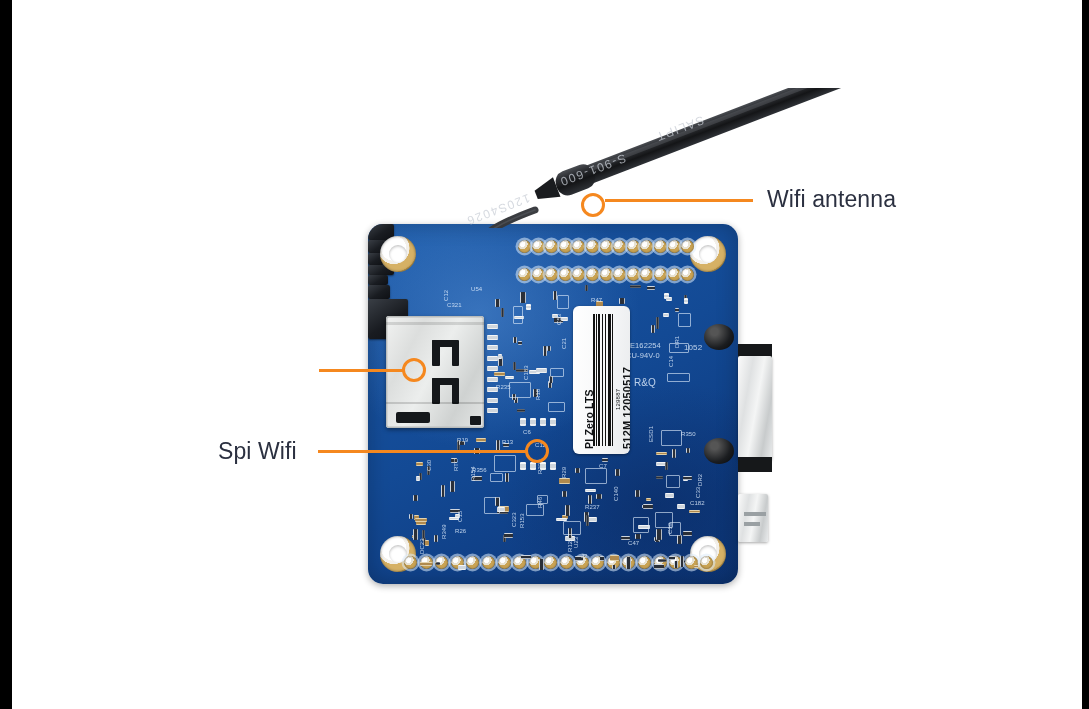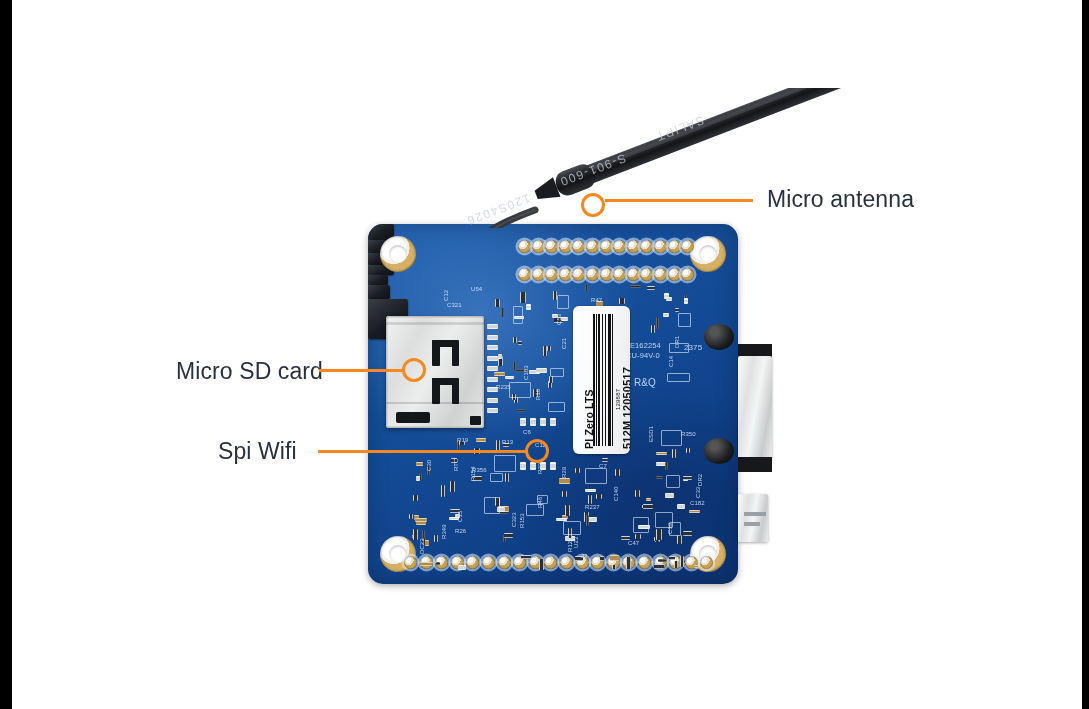--- a/index.html
+++ b/index.html
@@ -339,21 +339,21 @@
           <div class="silk" style="left:301px;top:119px;width:18px;height:8px"></div>
           <div class="silk" style="left:158px;top:280px;width:16px;height:10px"></div>
           <div class="silk" style="left:310px;top:89px;width:11px;height:12px"></div>
           <div class="silk" style="left:116px;top:273px;width:14px;height:15px"></div>
           <div class="silk" style="left:265px;top:293px;width:14px;height:14px"></div>
         </div>
 
       <div class="silktxt" style="left:262px;top:118px;font-size:7.5px">E162254</div>
       <div class="silktxt" style="left:258px;top:128px;font-size:7.5px">CU-94V-0</div>
       <div class="silktxt" style="left:266px;top:154px;font-size:10px">R&amp;Q</div>
-      <div class="silktxt" style="left:316px;top:120px;font-size:8px">2375</div>
+      <div class="silktxt" style="left:316px;top:120px;font-size:8px">1052</div>
 
       <div id="sd">
         <div class="sdslot" style="left:46px;top:24px;width:8px;height:26px"></div>
         <div class="sdslot" style="left:46px;top:24px;width:26px;height:7px"></div>
         <div class="sdslot" style="left:66px;top:24px;width:7px;height:26px"></div>
         <div class="sdslot" style="left:46px;top:62px;width:8px;height:26px"></div>
         <div class="sdslot" style="left:46px;top:62px;width:26px;height:7px"></div>
         <div class="sdslot" style="left:66px;top:62px;width:7px;height:26px"></div>
         <div class="sdslot" style="left:10px;top:96px;width:34px;height:11px;border-radius:2px"></div>
         <div class="sdslot" style="left:84px;top:100px;width:11px;height:9px"></div>
@@ -447,23 +447,22 @@
       <path d="M123 122 C 96 132, 58 146, 42 186 C 26 228, 30 268, 40 300
                C 50 330, 58 346, 58 360" fill="none" stroke="#5b5f66" stroke-width="1.6" stroke-linecap="round" opacity=".5"></path>
     </svg>
 
     <div class="anttxt rot180" style="left:694px;top:126px;transform:rotate(159deg);transform-origin:left top">SALIPT</div>
     <div class="anttxt rot180" style="left:616px;top:164px;transform:rotate(159deg);transform-origin:left top">S-901-600</div>
     <div class="anttxt rot180" style="left:520px;top:204px;transform:rotate(159deg);transform-origin:left top">120S4026</div>
 
     <div class="dot" style="left:569px;top:193px"></div>
     <div class="leader" style="left:593px;top:199px;width:148px"></div>
-    <div class="ann-label" style="left:755px;top:188px">Micro antenna</div>
-
-    <div class="ann-label" style="left:164px;top:360px">Micro SD card</div>
+    <div class="ann-label" style="left:755px;top:188px">Wifi antenna</div>
+
     <div class="leader" style="left:307px;top:369px;width:85px"></div>
     <div class="dot" style="left:390px;top:358px"></div>
 
     <div class="ann-label" style="left:206px;top:440px">Spi Wifi</div>
     <div class="leader" style="left:306px;top:450px;width:209px"></div>
     <div class="dot" style="left:513px;top:439px"></div>
 
   </div>
 </div>
 

